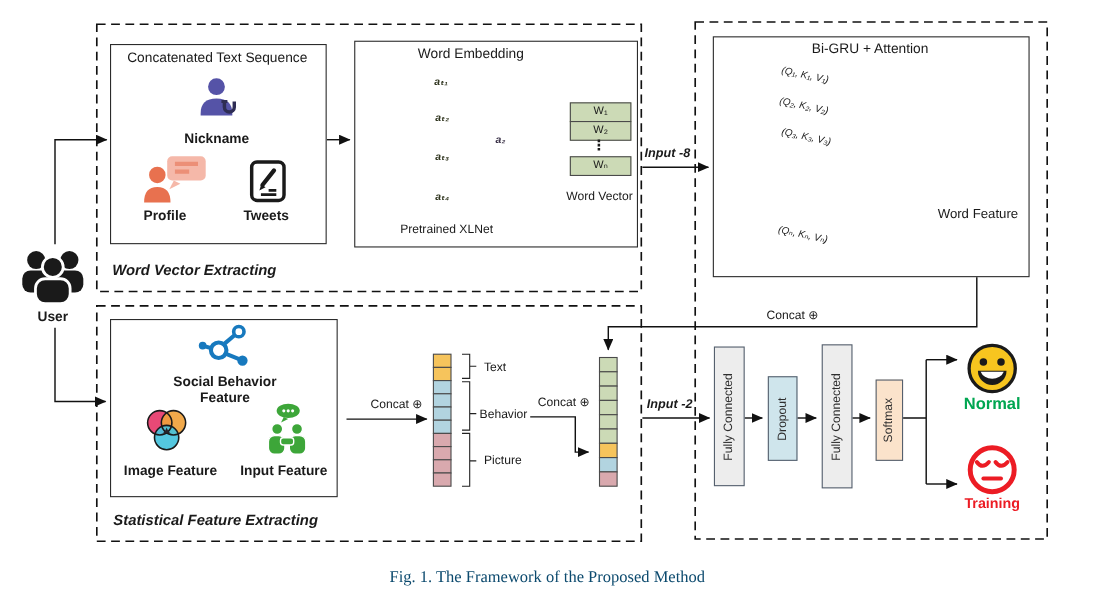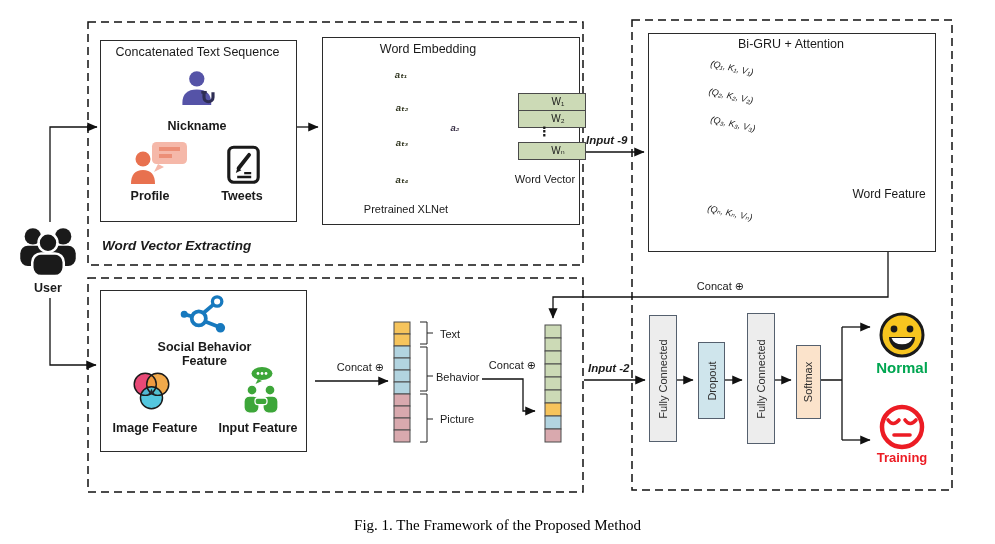--- a/index.html
+++ b/index.html
@@ -7,27 +7,27 @@
     font-family:"Liberation Sans","DejaVu Sans",sans-serif;color:#1a1a1a;overflow:hidden;}
   .abs{position:absolute;}
   .box{position:absolute;border:1.3px solid #2b2b2b;background:#fff;}
   .title{position:absolute;font-size:12.5px;text-align:center;}
   .seclabel{position:absolute;font-size:13.5px;font-weight:bold;font-style:italic;}
   .iconlabel{position:absolute;font-weight:bold;font-size:12.5px;text-align:center;}
   .small{font-size:11px;}
   .pipe{position:absolute;display:flex;align-items:center;justify-content:center;border:1px solid #55606e;}
   .vlabel{transform:rotate(-90deg);white-space:nowrap;font-size:11px;color:#2e2e2e;}
   .cell{position:absolute;border:1px solid #4a4a4a;background:#ccdab6;font-size:10px;
-        display:flex;align-items:center;justify-content:center;padding-left:12px;}
+        display:flex;align-items:center;justify-content:center;}
   .attn{position:absolute;font-size:9px;font-style:italic;color:#222;width:62px;text-align:center;transform:rotate(12deg);}
   .nodelabel{position:absolute;width:30px;text-align:center;font-size:9.5px;font-weight:bold;font-style:italic;color:#30351f;}
   .inputlbl{position:absolute;font-size:11.5px;font-weight:bold;font-style:italic;}
   .concat{position:absolute;font-size:11px;text-align:right;width:64px;}
   .caption{position:absolute;left:0;right:0;top:517px;text-align:center;
-    font-family:"Liberation Serif","DejaVu Serif",serif;font-size:15px;color:#000000;}
+    font-family:"Liberation Serif","DejaVu Serif",serif;font-size:15px;color:#0c4a6e;}
   svg{display:block;}
 </style>
 </head>
 <body>
 
 <div id="canvas">
 
   <svg class="abs" style="left:0;top:0" width="995" height="544" viewBox="0 0 995 544">
     <defs>
       <marker id="arr" markerWidth="9" markerHeight="8" refX="7.5" refY="3.5" orient="auto">
@@ -193,20 +193,21 @@
       <path d="M675,380 H693" marker-end="url(#arr)"></path>
       <path d="M723,380 H742" marker-end="url(#arr)"></path>
       <path d="M773,380 H791" marker-end="url(#arr)"></path>
       <path d="M819,380 H842 M842,327 V440"></path>
       <path d="M842,327 H870" marker-end="url(#arr)"></path>
       <path d="M842,440 H870" marker-end="url(#arr)"></path>
     </g>
   </svg>
 
   <div class="seclabel" style="left:102px;top:238px">Word Vector Extracting</div>
+  <div class="seclabel" style="left:103px;top:465px">Statistical Feature Extracting</div>
 
   <div class="box" style="left:100px;top:40px;width:195px;height:180px"></div>
   <div class="box" style="left:322px;top:37px;width:256px;height:186px"></div>
   <div class="box" style="left:648px;top:33px;width:286px;height:217px"></div>
   <div class="box" style="left:100px;top:290px;width:205px;height:160px"></div>
 
   <div class="title" style="left:100px;top:45px;width:195px">Concatenated Text Sequence</div>
   <div class="title" style="left:322px;top:42px;width:212px">Word Embedding</div>
   <div class="title" style="left:648px;top:37px;width:286px">Bi-GRU + Attention</div>
 
@@ -309,21 +310,21 @@
   <div class="nodelabel" style="left:387px;top:174px">aₜ₄</div>
   <div class="nodelabel" style="left:440px;top:122px;color:#3a3147">a₂</div>
   <div class="title small" style="left:356px;top:203px;width:100px">Pretrained XLNet</div>
 
   <div class="cell" style="left:518px;top:93px;width:54px;height:15.5px">W₁</div>
   <div class="cell" style="left:518px;top:110px;width:54px;height:15.5px">W₂</div>
   <div class="abs" style="left:538px;top:124px;font-size:13px;font-weight:bold">⋮</div>
   <div class="cell" style="left:518px;top:142px;width:54px;height:15.5px">Wₙ</div>
   <div class="title small" style="left:505px;top:173px;width:80px">Word Vector</div>
 
-  <div class="inputlbl" style="left:586px;top:134px">Input -9</div>
+  <div class="inputlbl" style="left:586px;top:134px">Input -8</div>
   <div class="inputlbl" style="left:588px;top:362px">Input -2</div>
 
   <div class="attn" style="left:701px;top:63px">(Q₁, K₁, V₁)</div>
   <div class="attn" style="left:700px;top:91px">(Q₂, K₂, V₂)</div>
   <div class="attn" style="left:702px;top:119px">(Q₃, K₃, V₃)</div>
   <div class="attn" style="left:699px;top:208px">(Qₙ, Kₙ, Vₙ)</div>
   <div class="title" style="left:843px;top:187px;width:92px;font-size:12px">Word Feature</div>
 
   <div class="concat" style="left:680px;top:280px">Concat ⊕</div>
   <div class="concat" style="left:320px;top:361px">Concat ⊕</div>

